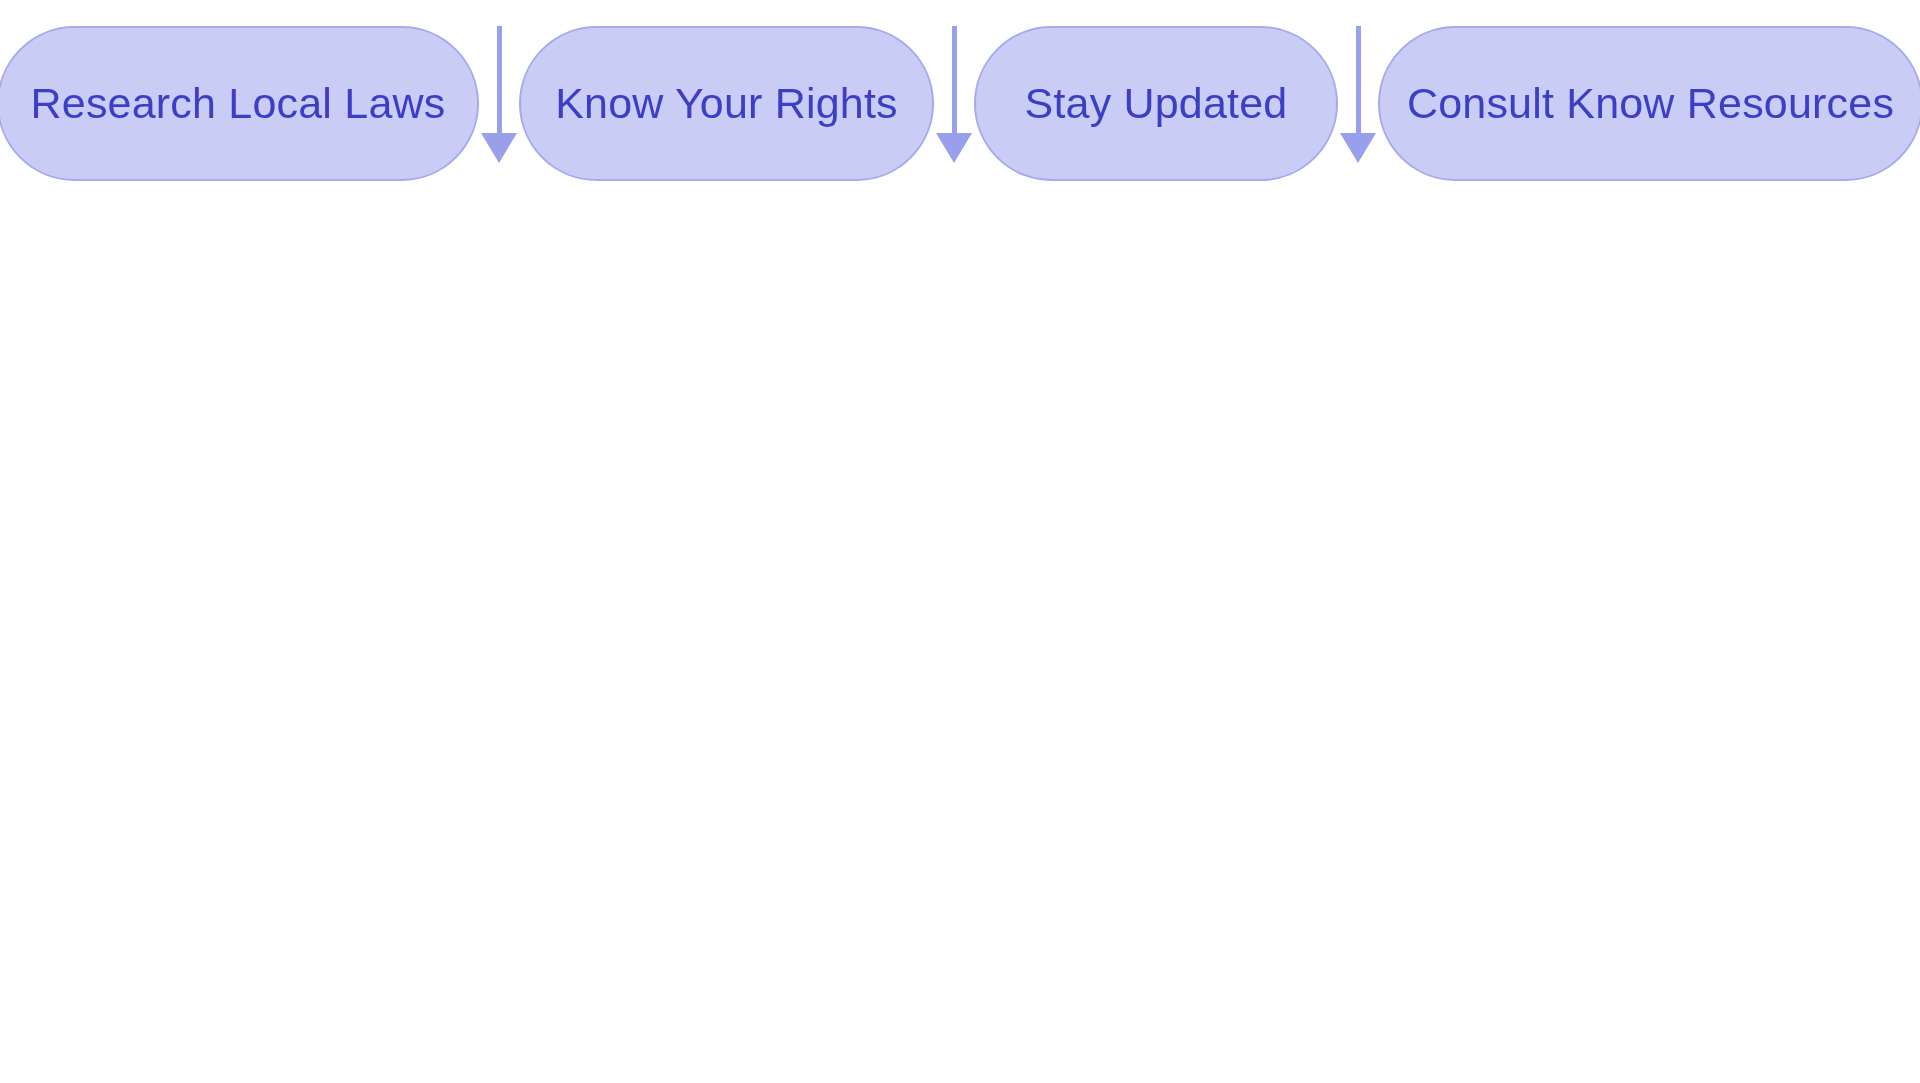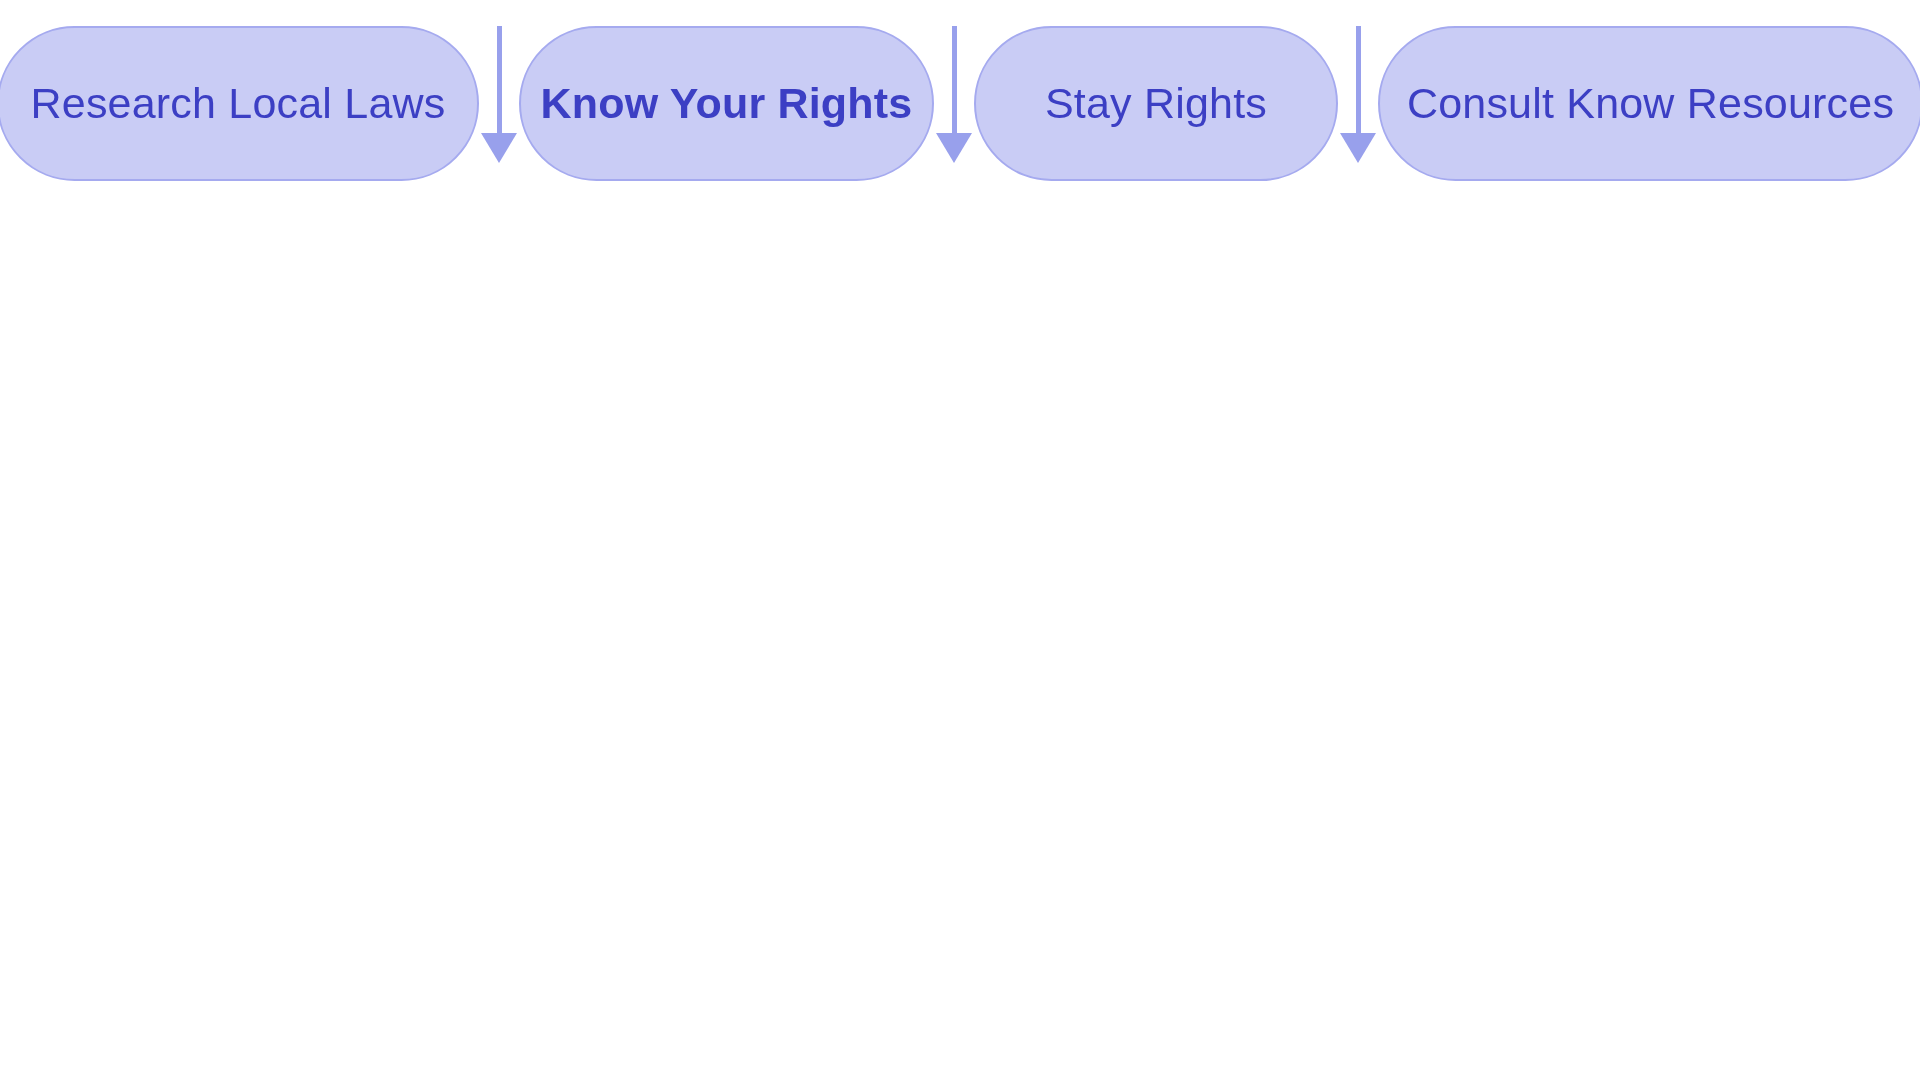--- a/index.html
+++ b/index.html
@@ -37,21 +37,21 @@
     color:var(--node-text);
     display:flex;
     align-items:center;
     justify-content:center;
     font-size:43px;
     letter-spacing:0.2px;
     white-space:nowrap;
     flex:0 0 auto;
   }
   .node-1{width:482px;}
-  .node-2{width:415px;font-weight:bold;}
+  .node-2{width:415px;}
   .node-3{width:364px;}
   .node-4{width:545px;}
   .arrow{
     height:137px;
     width:40px;
     display:flex;
     flex-direction:column;
     align-items:center;
     flex:0 0 auto;
   }
@@ -87,21 +87,21 @@
     <div class="node node-2">
       <span>Know Your Rights</span>
     </div>
 
     <div class="arrow">
       <div class="arrow-shaft"></div>
       <div class="arrow-head"></div>
     </div>
 
     <div class="node node-3">
-      <span>Stay Rights</span>
+      <span>Stay Updated</span>
     </div>
 
     <div class="arrow">
       <div class="arrow-shaft"></div>
       <div class="arrow-head"></div>
     </div>
 
     <div class="node node-4">
       <span>Consult Know Resources</span>
     </div>

